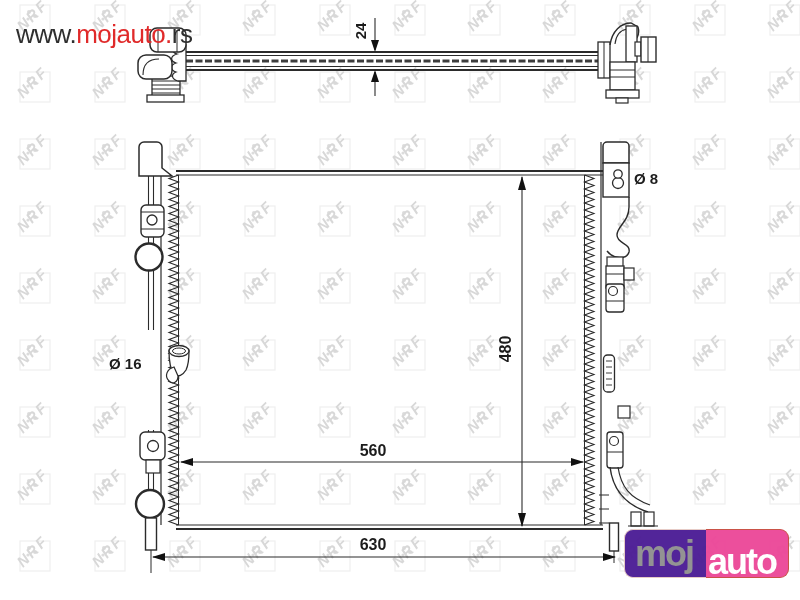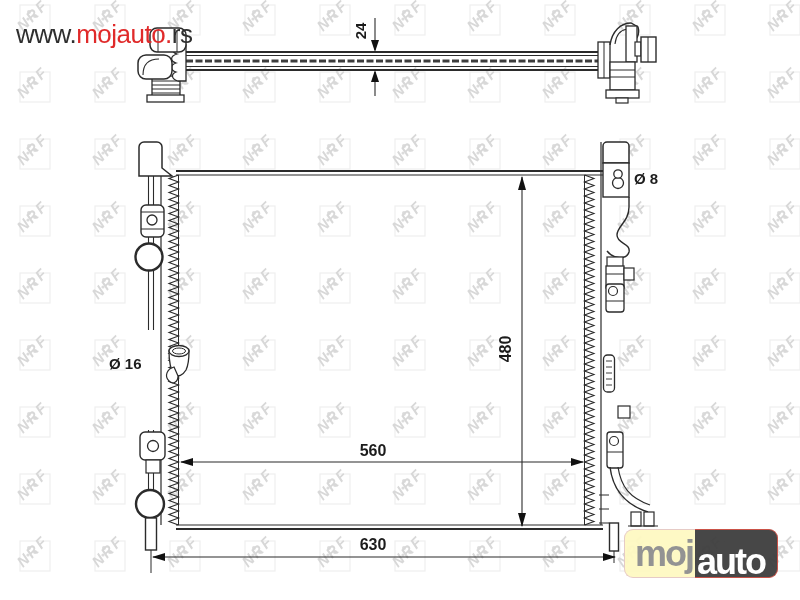--- a/index.html
+++ b/index.html
@@ -11,23 +11,23 @@
   .ln{stroke:#2b2b2b;fill:none;}
   .fillw{fill:#ffffff;stroke:#2b2b2b;}
   .arrow{fill:#111;stroke:none;}
   #site-url{position:absolute;left:16px;top:19px;font-size:26px;font-weight:normal;
             letter-spacing:-0.5px;white-space:nowrap;}
   #site-url .dark{color:#2e2e2e;}
   #site-url .red{color:#e02a2a;}
   #logo{position:absolute;left:624px;top:529px;height:49px;display:flex;opacity:.96;}
   #logo .seg{display:flex;align-items:center;font-weight:bold;font-size:36px;
              letter-spacing:-2px;line-height:49px;}
-  #logo .moj{background:#fef9c3;border:1px solid #e6c9c4;border-right:none;
-             border-radius:9px 0 0 9px;color:#8f8f8f;padding:0 2px 0 10px;}
-  #logo .auto{background:#404040;border:1px solid #c84b40;border-left:none;
+  #logo .moj{background:#4c1d95;border:1px solid #e6c9c4;border-right:none;
+             border-radius:9px 0 0 9px;color:#8f8f8f;padding:0 13px 0 10px;}
+  #logo .auto{background:#ec4899;border:1px solid #c84b40;border-left:none;
               border-radius:0 9px 9px 0;color:#ffffff;padding:16px 12px 0 2px;}
 </style>
 </head>
 <body>
 
 <div id="stage">
 
   <svg id="wm" width="800" height="600">
       <g>
         <rect x="20" y="5" width="30" height="30" fill="none" stroke="#efefef" stroke-width="1.2"></rect>

